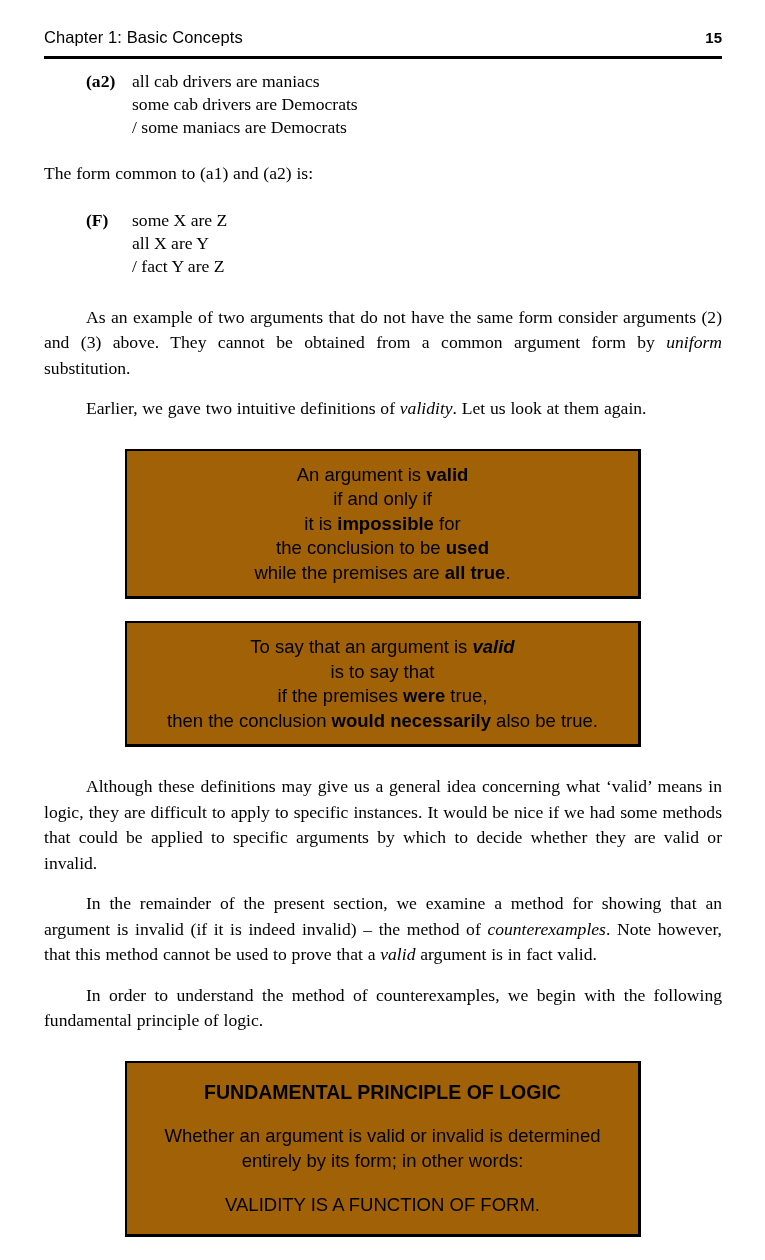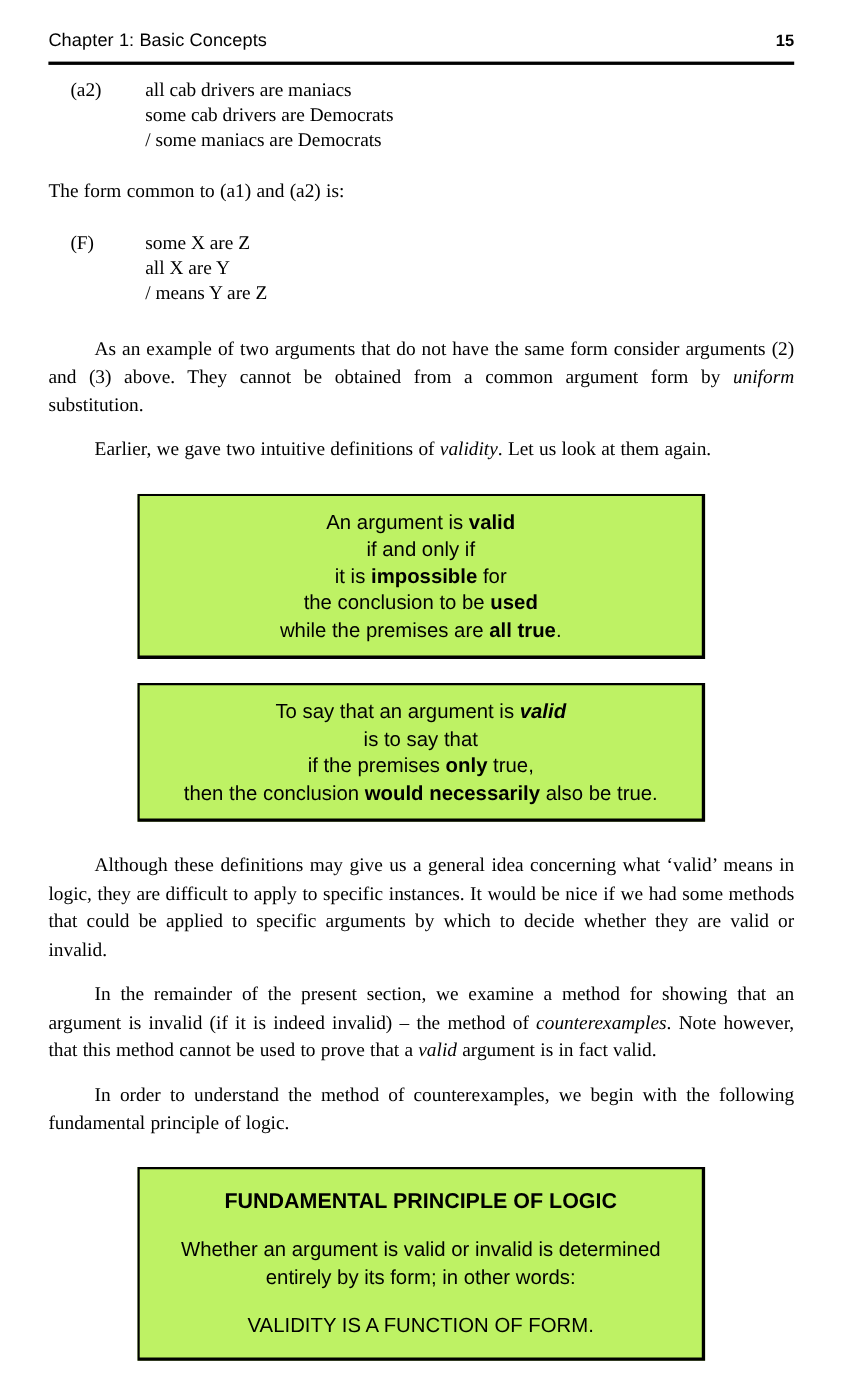--- a/index.html
+++ b/index.html
@@ -66,33 +66,34 @@
   .gap-lg { height: 27px; }
 
   
   .arg-block {
     display: flex;
     font-size: 17.6px;
     line-height: 23px;
   }
   .arg-label {
     width: 46px;
-    margin-left: 20px;
+    margin-left: 42px;
     flex: 0 0 auto;
-  }
-  .arg-lines { flex: 1 1 auto; margin-left: 22px; }
+    font-weight: bold;
+  }
+  .arg-lines { flex: 1 1 auto; }
   .arg-line { white-space: pre; }
 
   
   .box {
     position: relative;
     margin: 0 auto;
     width: 516px;
     box-sizing: border-box;
-    background: #bef264;
+    background: #a16207;
     border-top: 2px solid #000000;
     border-left: 2px solid #000000;
     border-right: 3px solid #000000;
     border-bottom: 3px solid #000000;
     text-align: center;
     font-family: "Liberation Sans", "DejaVu Sans", sans-serif;
     font-size: 18.5px;
     line-height: 24.5px;
   }
   .box .box-line { white-space: nowrap; }
@@ -135,21 +136,21 @@
 
     <p class="body noindent">The form common to (a1) and (a2) is:</p>
 
     <div class="gap-md"></div>
 
     <div class="arg-block">
       <div class="arg-label">(F)</div>
       <div class="arg-lines">
         <div class="arg-line">some X are Z</div>
         <div class="arg-line">all X are Y</div>
-        <div class="arg-line">/ means Y are Z</div>
+        <div class="arg-line">/ fact Y are Z</div>
       </div>
     </div>
 
     <div class="gap-lg"></div>
 
     <p class="body"><span>As an example of two arguments that do not have the same form consider arguments (2) and (3) above.  They cannot be obtained from a common argument form by </span><i>uniform</i><span> substitution.</span></p>
 
     <div class="gap-sm"></div>
 
     <p class="body"><span>Earlier, we gave two intuitive definitions of </span><i>validity</i><span>.  Let us look at them again.</span></p>
@@ -162,21 +163,21 @@
       <div class="box-line"><span>it is </span><b>impossible</b><span> for</span></div>
       <div class="box-line"><span>the conclusion to be </span><b>used</b></div>
       <div class="box-line"><span>while the premises are </span><b>all true</b><span>.</span></div>
     </div>
 
     <div class="gap-md"></div>
 
     <div class="box box-def">
       <div class="box-line"><span>To say that an argument is </span><span class="bi">valid</span></div>
       <div class="box-line"><span>is to say that</span></div>
-      <div class="box-line"><span>if the premises </span><b>only</b><span> true,</span></div>
+      <div class="box-line"><span>if the premises </span><b>were</b><span> true,</span></div>
       <div class="box-line"><span>then the conclusion </span><b>would necessarily</b><span> also be true.</span></div>
     </div>
 
     <div class="gap-lg"></div>
 
     <p class="body">Although these definitions may give us a general idea concerning what ‘valid’ means in logic, they are difficult to apply to specific instances.  It would be nice if we had some methods that could be applied to specific arguments by which to decide whether they are valid or invalid.</p>
 
     <div class="gap-sm"></div>
 
     <p class="body"><span>In the remainder of the present section, we examine a method for showing that an argument is invalid (if it is indeed invalid) – the method of </span><i>counterexamples</i><span>.  Note however, that this method cannot be used to prove that a </span><i>valid</i><span> argument is in fact valid.</span></p>

